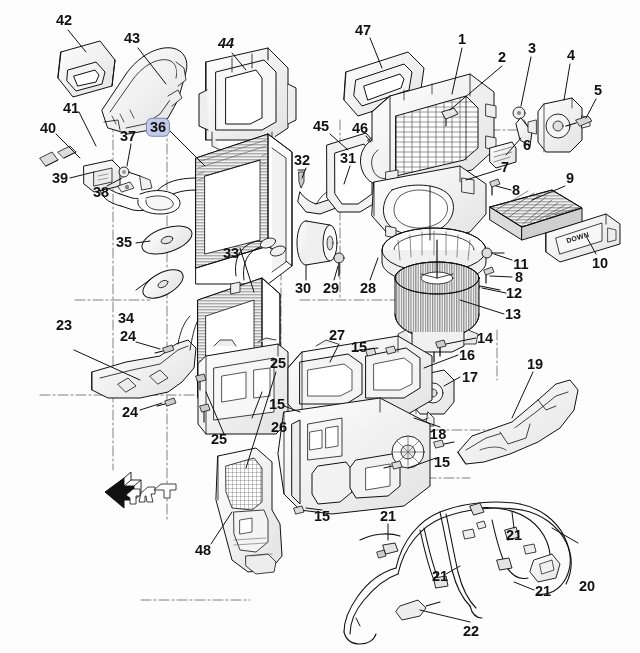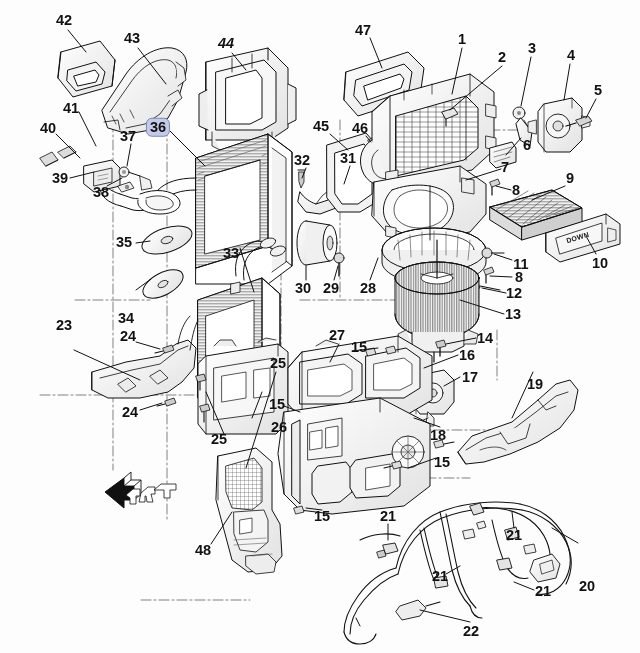--- a/index.html
+++ b/index.html
@@ -649,22 +649,22 @@
       <div class="callout" style="left: 516px; top: 190px;">8</div>
       <div class="callout" style="left: 570px; top: 178px;">9</div>
       <div class="callout" style="left: 600px; top: 263px;">10</div>
       <div class="callout" style="left: 521px; top: 264px;">11</div>
       <div class="callout" style="left: 519px; top: 277px;">8</div>
       <div class="callout" style="left: 514px; top: 293px;">12</div>
       <div class="callout" style="left: 513px; top: 314px;">13</div>
       <div class="callout" style="left: 485px; top: 338px;">14</div>
       <div class="callout" style="left: 467px; top: 355px;">16</div>
       <div class="callout" style="left: 470px; top: 377px;">17</div>
-      <div class="callout" style="left: 438px; top: 435px;">18</div>
-      <div class="callout" style="left: 535px; top: 364px; margin-top: 20px;">19</div>
+      <div class="callout" style="left: 438px; top: 435px; font-family: Liberation Mono, monospace;">18</div>
+      <div class="callout" style="left: 535px; top: 364px;">19</div>
       <div class="callout" style="left: 442px; top: 462px;">15</div>
       <div class="callout" style="left: 359px; top: 347px;">15</div>
       <div class="callout" style="left: 277px; top: 404px;">15</div>
       <div class="callout" style="left: 322px; top: 516px;">15</div>
       <div class="callout" style="left: 587px; top: 546px; margin-top: 40px;">20</div>
       <div class="callout" style="left: 388px; top: 516px;">21</div>
       <div class="callout" style="left: 514px; top: 535px;">21</div>
       <div class="callout" style="left: 440px; top: 576px;">21</div>
       <div class="callout" style="left: 543px; top: 591px;">21</div>
       <div class="callout" style="left: 471px; top: 631px;">22</div>

